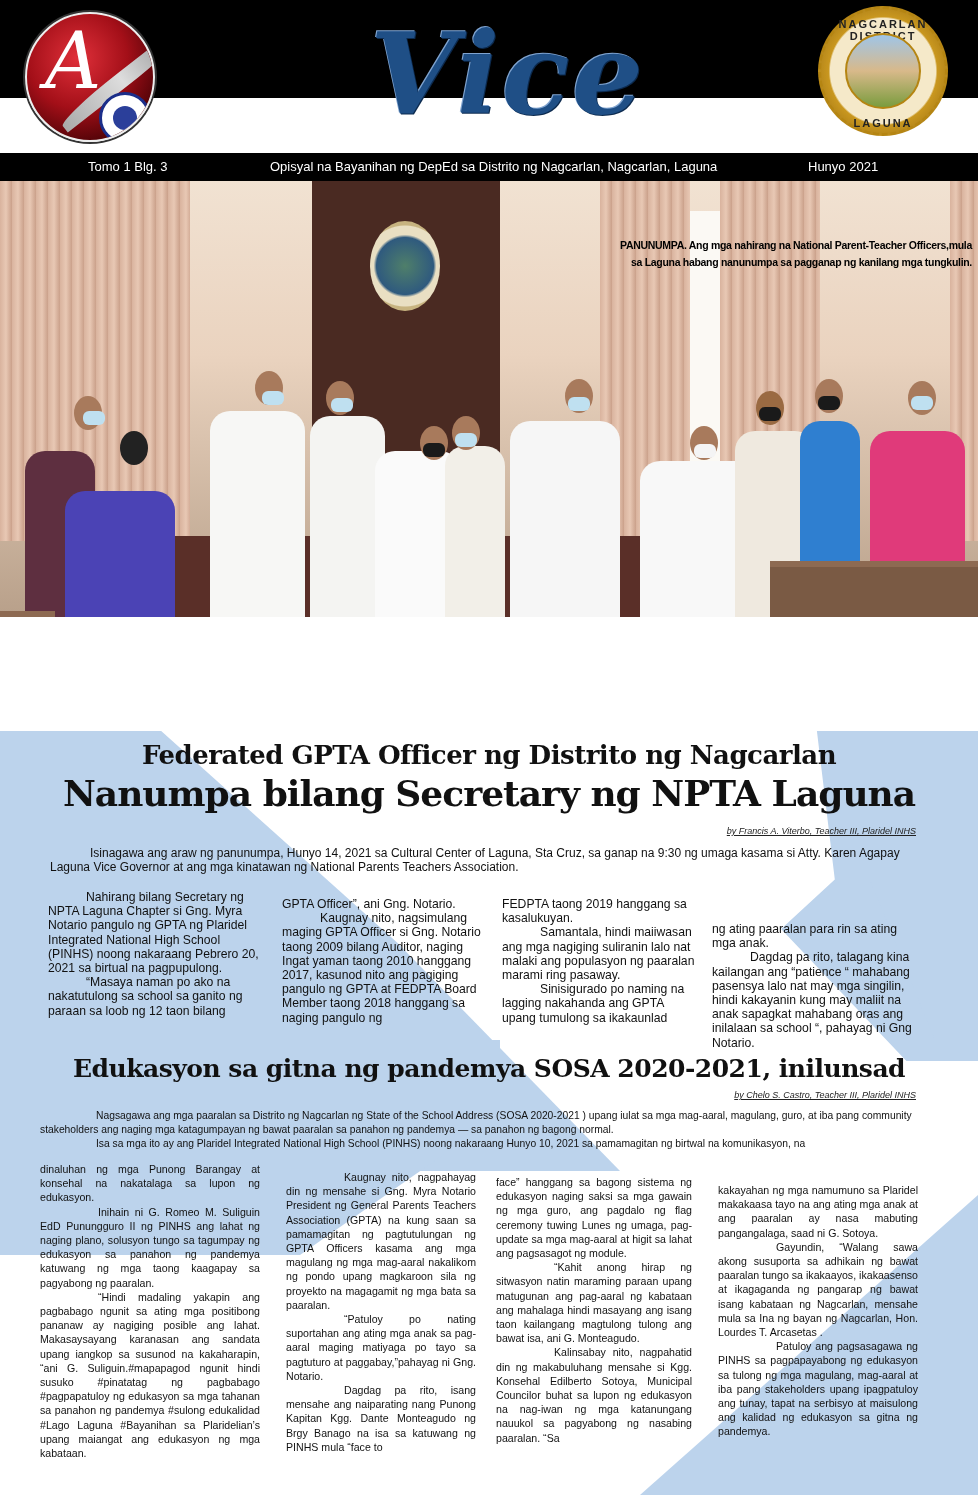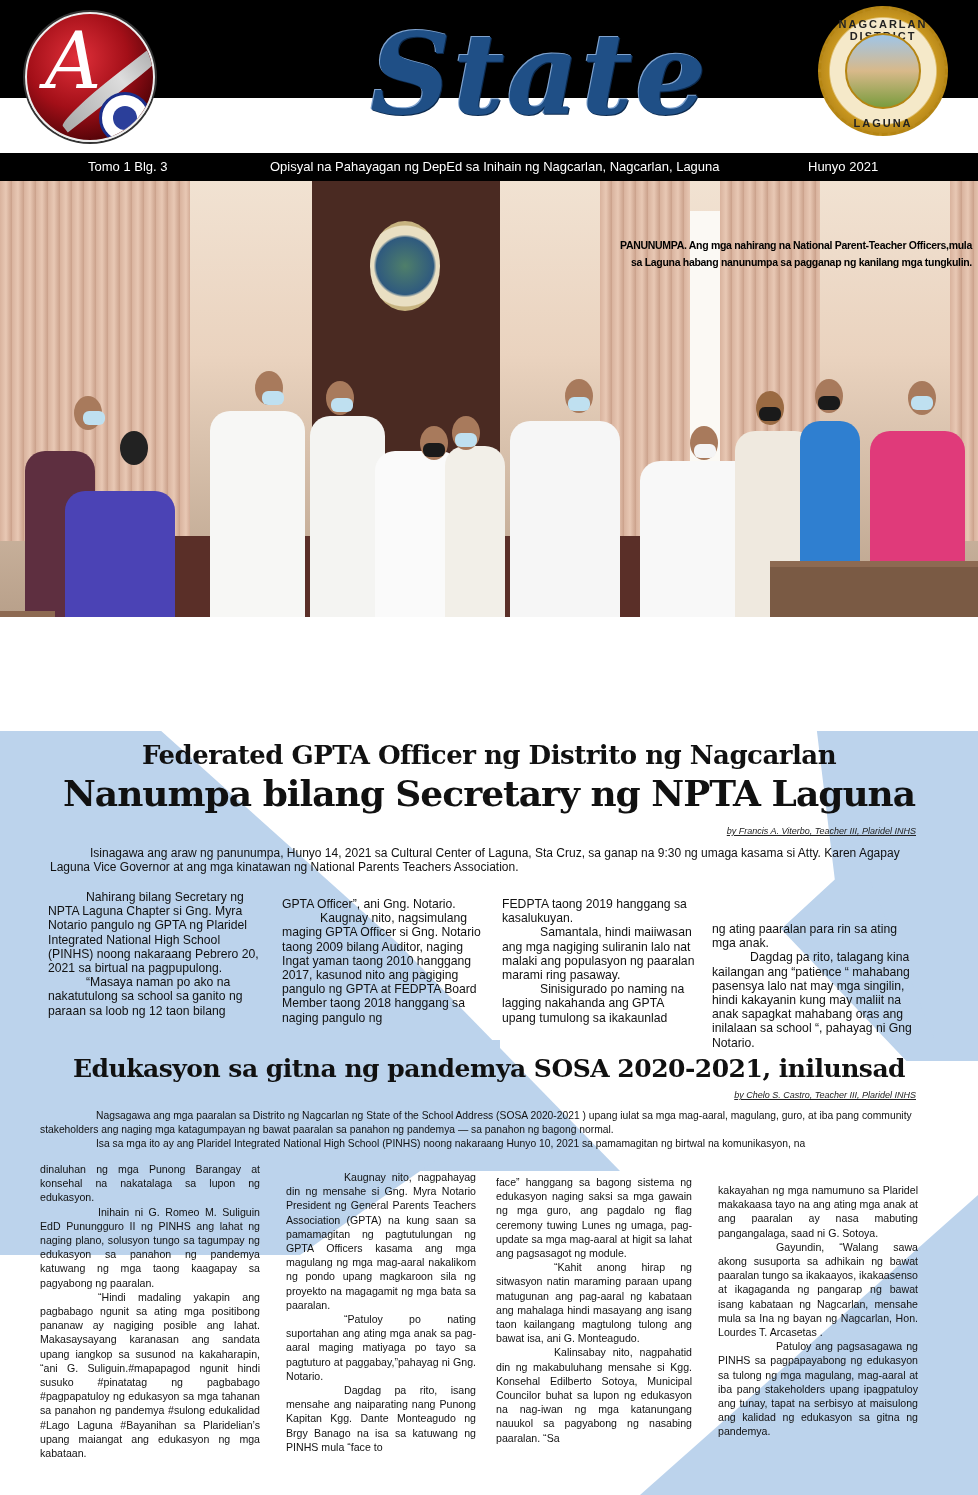--- a/index.html
+++ b/index.html
@@ -100,32 +100,32 @@
 <header class="masthead">
   <div class="mast-black"></div>
   <div class="mast-white"></div>
 
   <div class="logo-left">
     <span class="big-a">A</span>
     <div class="feather"></div>
     <div class="deped-seal"></div>
   </div>
 
-  <div class="title-akda">State</div>
+  <div class="title-akda">Vice</div>
 
   <div class="logo-right">
     <div class="ring-text" style="top:9px;">NAGCARLAN DISTRICT</div>
     <div class="inner"></div>
     <div class="ring-text" style="top:108px;">LAGUNA</div>
   </div>
 </header>
 
 <div class="infobar">
   <span style="left:88px;">Tomo 1  Blg. 3</span>
-  <span style="left:270px;">Opisyal na Pahayagan ng DepEd sa Inihain ng Nagcarlan, Nagcarlan, Laguna</span>
+  <span style="left:270px;">Opisyal na Bayanihan ng DepEd sa Distrito ng Nagcarlan, Nagcarlan, Laguna</span>
   <span style="left:808px;">Hunyo 2021</span>
 </div>
 
 <figure class="photo">
   <div class="window" style="left:0; width:100px;"></div>
   <div class="curtain" style="left:0; width:190px;"></div>
   <div class="wall-panel"></div>
   <div class="seal"></div>
   <div class="window" style="left:640px; width:160px;"></div>
   <div class="curtain" style="left:600px; width:90px;"></div>

